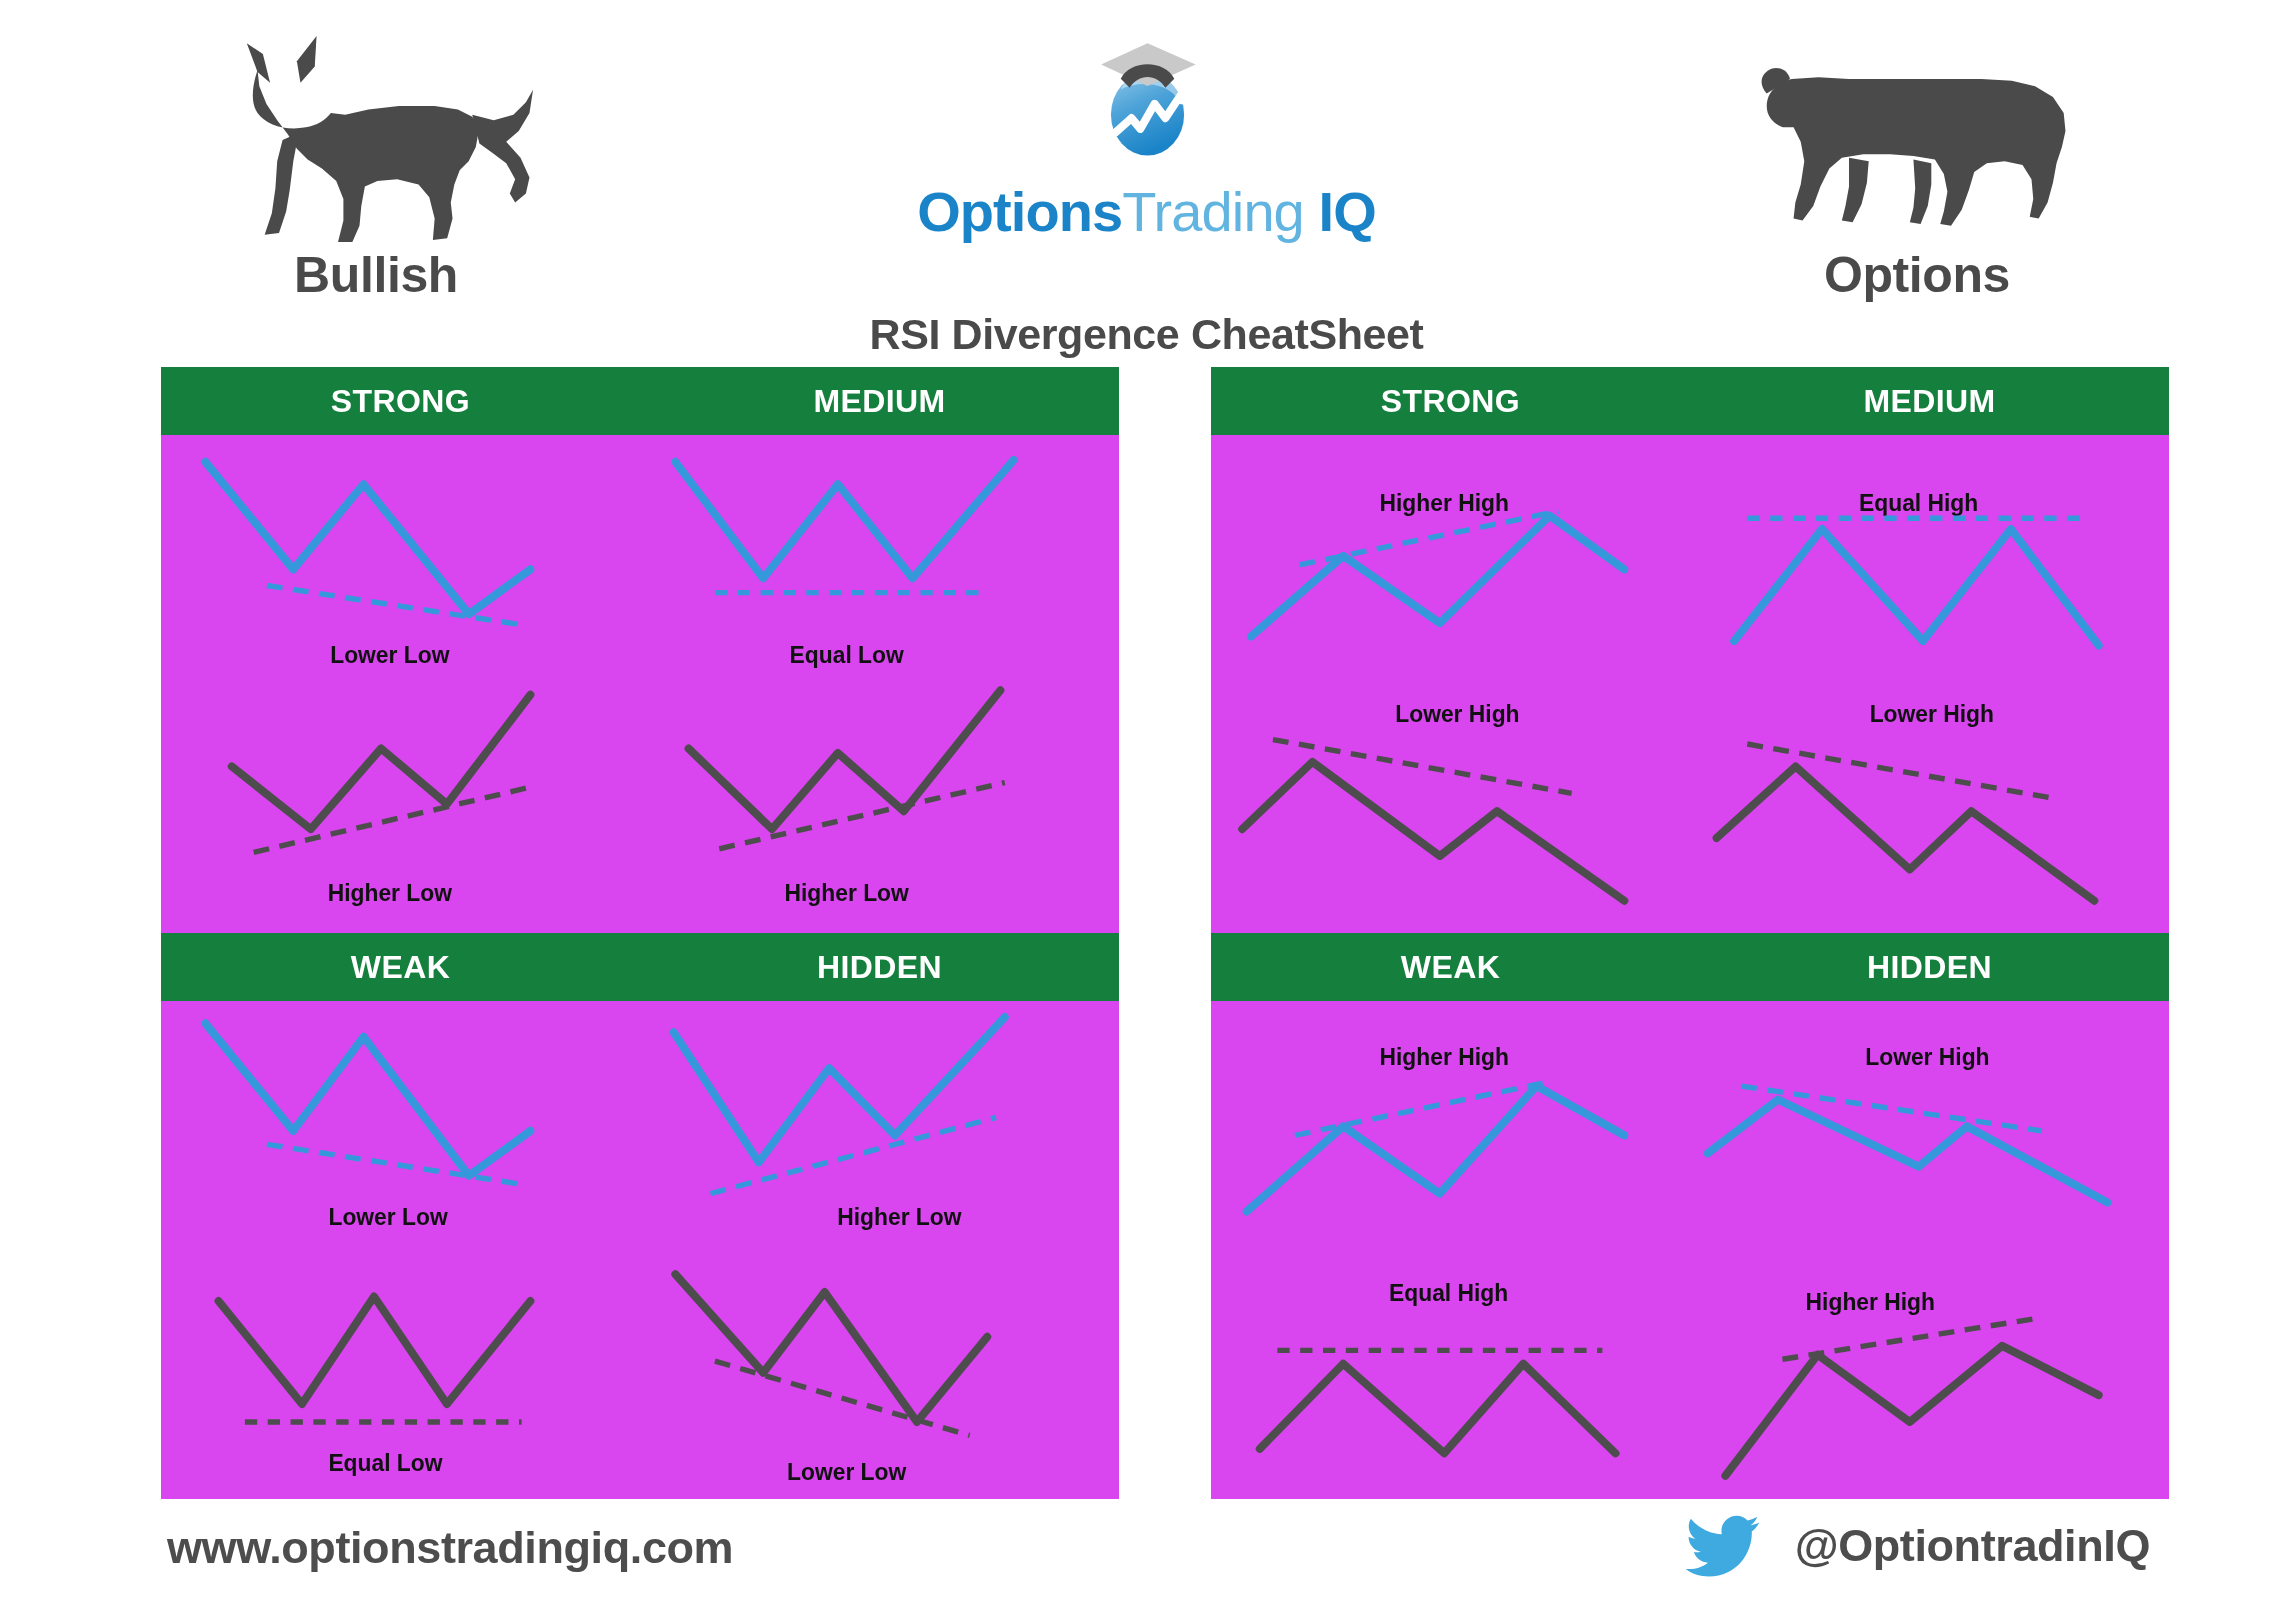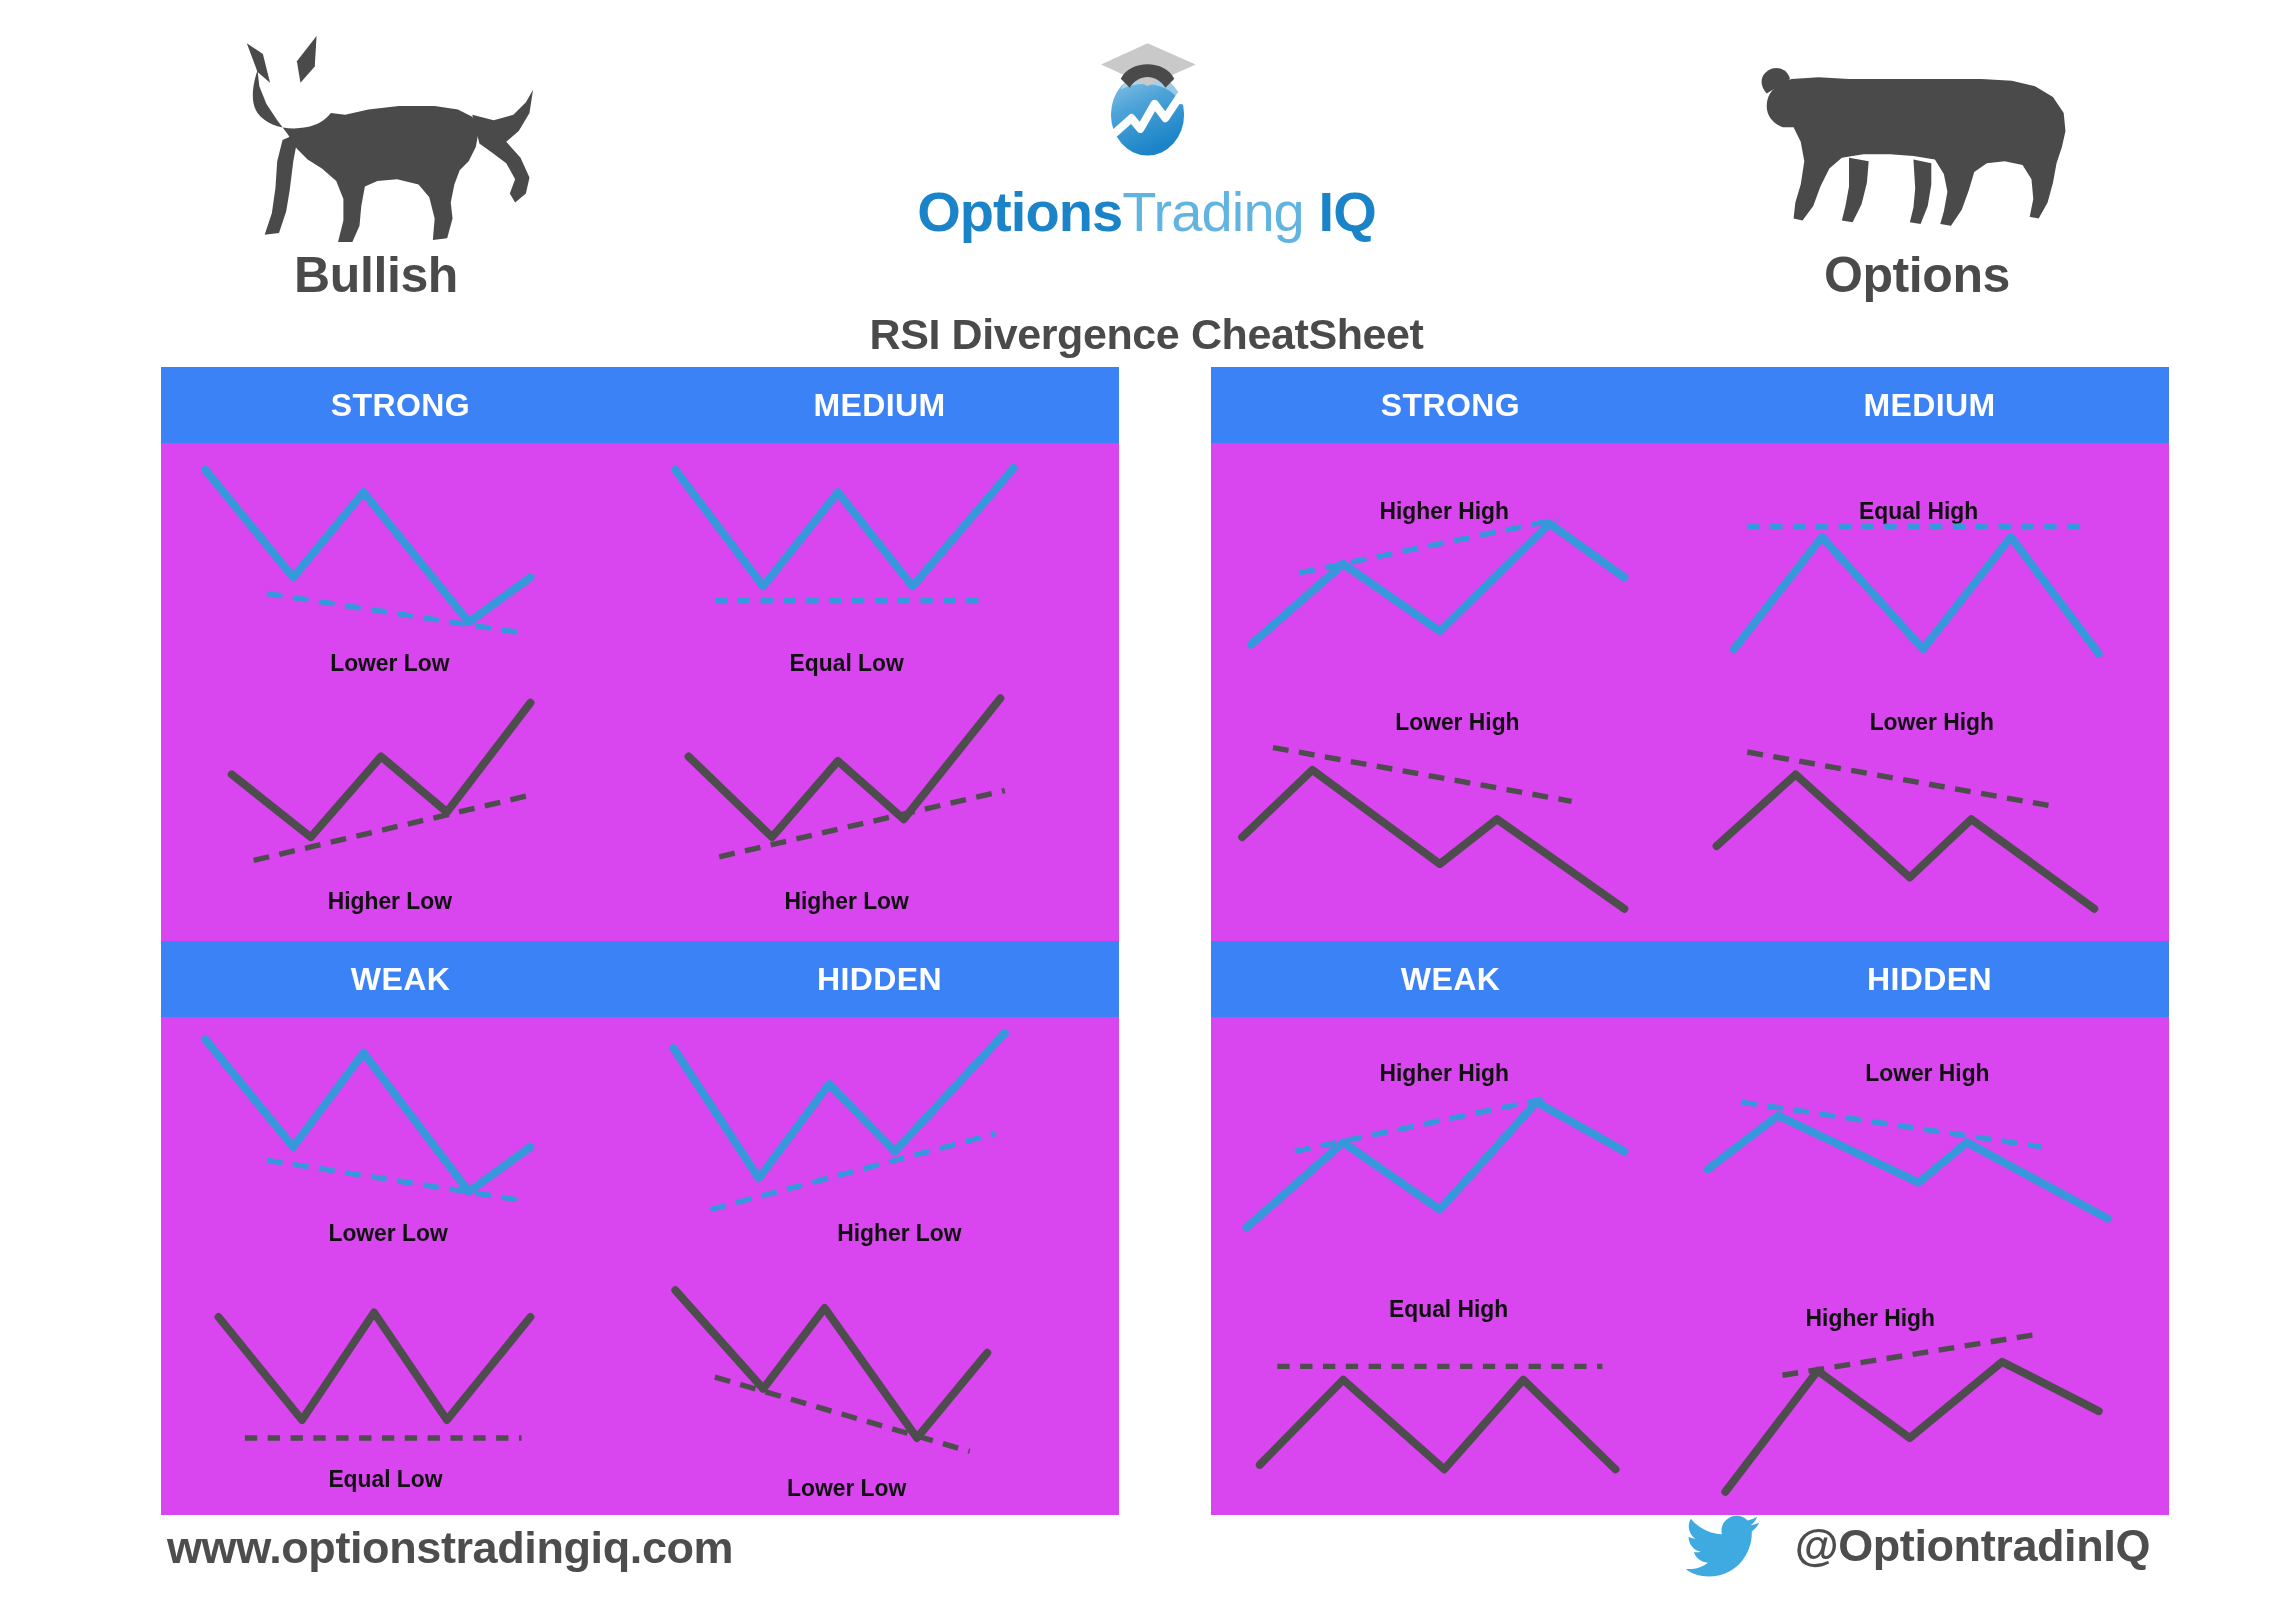--- a/index.html
+++ b/index.html
@@ -37,21 +37,21 @@
     letter-spacing:-0.4px;
     margin-top:37px;
   }
 
   
   .panel{position:absolute;top:367px;width:958px;height:1128px;}
   .panel-left{left:161px;}
   .panel-right{left:1211px;}
 
   .band{
-    background:#3b82f6;height:76px;display:flex;align-items:center;
+    background:#15803d;height:68px;display:flex;align-items:center;
   }
   .band .band-cell{
     flex:1;text-align:center;color:#ffffff;font-size:32px;font-weight:bold;
     letter-spacing:0.4px;
   }
   .body-row{background:#d946ef;height:498px;display:flex;padding-left:18px;}
   .body-row.second{height:498px;}
   .cell{flex:1;position:relative;}
   .cell svg{display:block;width:100%;height:100%;}
 

